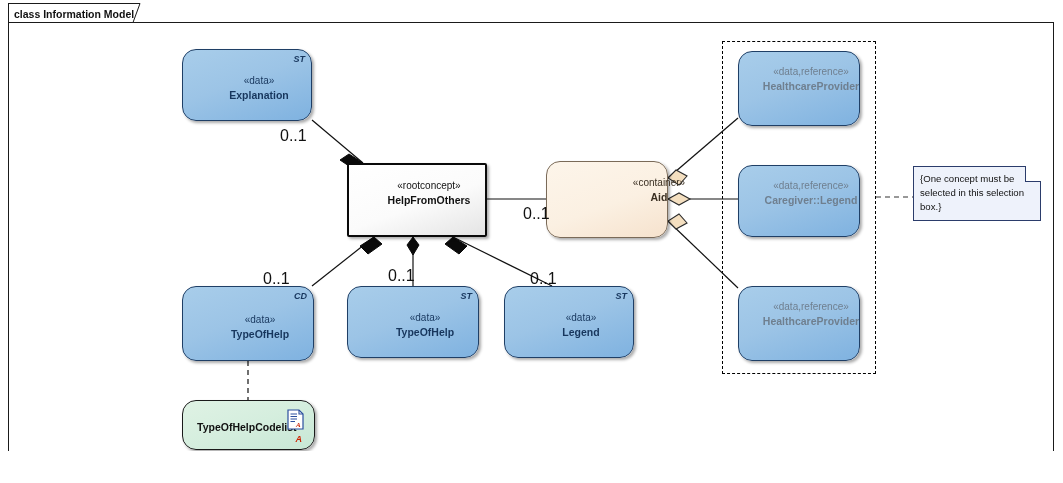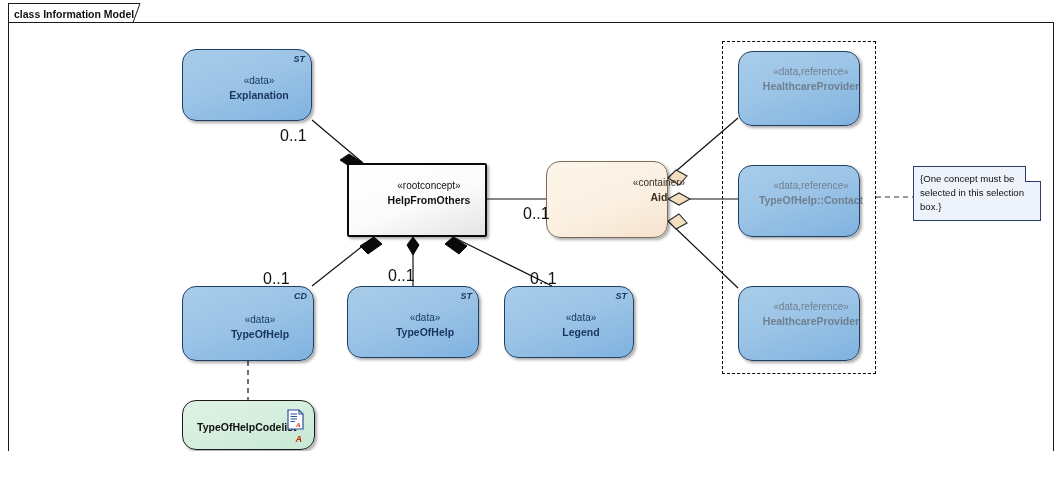--- a/index.html
+++ b/index.html
@@ -344,21 +344,21 @@
   </div>
   <div class="mult" style="left:530px; top:270px;">0..1</div>
 
   <div class="cls cls-data cls-ref" style="left:738px; top:51px; width:122px; height:75px;">
     <div class="stereo" style="top:14px;">«data,reference»</div>
     <div class="nm" style="top:28px;">HealthcareProvider</div>
   </div>
 
   <div class="cls cls-data cls-ref" style="left:738px; top:165px; width:122px; height:72px;">
     <div class="stereo" style="top:14px;">«data,reference»</div>
-    <div class="nm" style="top:28px;">TypeOfHelp::Contact</div>
+    <div class="nm" style="top:28px;">Caregiver::Legend</div>
   </div>
 
   <div class="cls cls-data cls-ref" style="left:738px; top:286px; width:122px; height:75px;">
     <div class="stereo" style="top:14px;">«data,reference»</div>
     <div class="nm" style="top:28px;">HealthcareProvider</div>
   </div>
 
   <div class="cls cls-codelist" style="left:182px; top:400px; width:133px; height:50px;">
     <div class="nm-left">TypeOfHelpCodelist</div>
     <svg class="doc-icon" viewBox="0 0 17 21">

